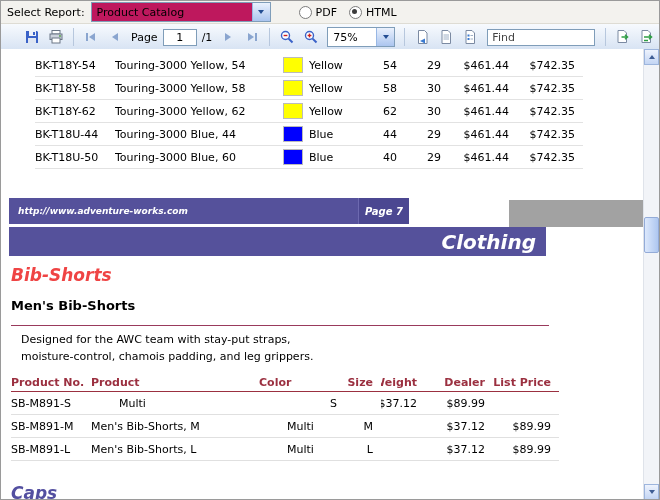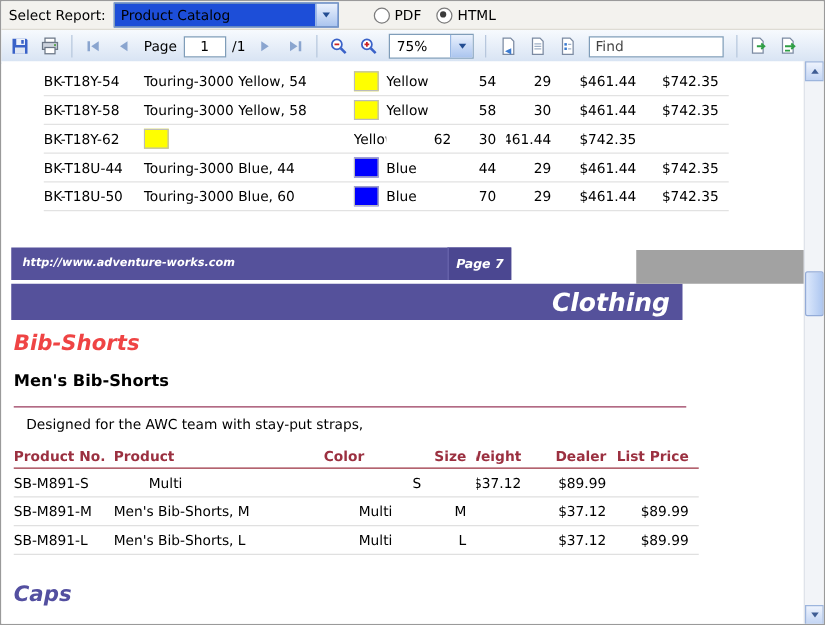--- a/index.html
+++ b/index.html
@@ -4,30 +4,30 @@
 <style>
   html,body{margin:0;padding:0;}
   body{
     width:660px;height:500px;position:relative;overflow:hidden;background:#fff;
     font-family:"DejaVu Sans","Liberation Sans",sans-serif;font-size:11px;color:#000;
     box-sizing:border-box;border:1px solid #9a9a9a;
   }
   
   .select-bar{height:22px;background:#f3f2ee;border-bottom:1px solid #dedcd4;display:flex;align-items:center;padding:0 6px;}
   .lbl{margin-right:6px;white-space:nowrap;}
-  .combo{display:flex;width:178px;height:18px;border:1px solid #7f9db9;background:#1d4ed8;align-items:center;}
+  .combo{display:flex;width:178px;height:18px;border:1px solid #7f9db9;background:#be185d;align-items:center;}
   .combo-val{flex:1;padding:0 5px;white-space:nowrap;overflow:hidden;}
   .combo-arrow{width:17px;height:100%;background:linear-gradient(#eaf1fd,#abc5ef);border-left:1px solid #98b7e4;display:flex;align-items:center;justify-content:center;}
   .tri-down{width:0;height:0;border-left:3px solid transparent;border-right:3px solid transparent;border-top:4px solid #234d92;}
   .radio-group{display:flex;align-items:center;margin-left:28px;}
   .radio{width:11px;height:11px;border:1px solid #7c7c7c;border-radius:50%;background:#fff;position:relative;margin-right:4px;flex:none;}
   .radio.checked::after{content:"";position:absolute;left:2px;top:2px;width:5px;height:5px;border-radius:50%;background:#3c3c3c;}
   .radio-label{margin-right:12px;}
   
-  .toolbar{height:26px;background:linear-gradient(#f7fafe,#d7e3f3);border-bottom:1px solid #9db5d3;display:flex;align-items:center;padding:0 4px;gap:2px;}
+  .toolbar{height:26px;background:linear-gradient(#f7fafe,#d7e3f3);border-bottom:1px solid #9db5d3;display:flex;align-items:center;padding:0 20px;gap:2px;}
   .tb-btn{width:22px;height:20px;display:flex;align-items:center;justify-content:center;flex:none;}
   .sep{width:1px;height:18px;background:#b7c7dd;margin:0 4px;flex:none;}
   .tb-text{margin:0 3px;white-space:nowrap;}
   .page-input{width:34px;height:17px;border:1px solid #7f9db9;text-align:center;font-size:11px;font-family:inherit;box-sizing:border-box;}
   .zoom-combo{display:flex;width:66px;height:18px;border:1px solid #7f9db9;background:#fff;align-items:center;margin:0 3px;flex:none;}
   .find-input{width:108px;height:17px;border:1px solid #7f9db9;padding:0 4px;font-size:11px;font-family:inherit;margin:0 4px;box-sizing:border-box;}
   .find-input::placeholder{color:#444;}
   
   .viewport{position:absolute;left:0;top:48px;width:643px;height:451px;background:#fff;overflow:hidden;}
   .trow{display:grid;grid-template-columns:80px 168px 26px 60px 36px 44px 68px 66px;margin-left:10px;width:548px;border-bottom:1px solid #e2e2e2;}
@@ -206,20 +206,21 @@
           <span class="swatch" style="background: rgb(255, 255, 0);"></span>
         </div>
       <div class="cell">Yellow</div>
       <div class="cell r">58</div>
       <div class="cell r">30</div>
       <div class="cell r">$461.44</div>
       <div class="cell r">$742.35</div>
     </div>
     <div class="trow">
       <div class="cell">BK-T18Y-62</div>
+      <div class="cell">Touring-3000 Yellow, 62</div>
       <div class="cell">
           <span class="swatch" style="background: rgb(255, 255, 0);"></span>
         </div>
       <div class="cell">Yellow</div>
       <div class="cell r">62</div>
       <div class="cell r">30</div>
       <div class="cell r">$461.44</div>
       <div class="cell r">$742.35</div>
     </div>
     <div class="trow">
@@ -234,21 +235,21 @@
       <div class="cell r">$461.44</div>
       <div class="cell r">$742.35</div>
     </div>
     <div class="trow">
       <div class="cell">BK-T18U-50</div>
       <div class="cell">Touring-3000 Blue, 60</div>
       <div class="cell">
           <span class="swatch" style="background: rgb(0, 0, 255);"></span>
         </div>
       <div class="cell">Blue</div>
-      <div class="cell r">70</div>
+      <div class="cell r">40</div>
       <div class="cell r">29</div>
       <div class="cell r">$461.44</div>
       <div class="cell r">$742.35</div>
     </div>
   </div>
 
   <div class="footer-band">
     <div class="footer-bar" style="background: rgb(85, 81, 155);">
       <span class="footer-url">http://www.adventure-works.com</span>
       <span class="footer-page" style="background: rgb(75, 71, 145);">Page 7</span>
@@ -258,20 +259,21 @@
 
   <div class="clothing-bar" style="background: rgb(85, 81, 155);">
     <span>Clothing</span>
   </div>
 
   <div class="bib-title" style="color: #ef4444;">Bib-Shorts</div>
   <div class="prod-title">Men's Bib-Shorts</div>
   <div class="rule"></div>
   <div class="desc">
     <div>Designed for the AWC team with stay-put straps,</div>
+    <div>moisture-control, chamois padding, and leg grippers.</div>
   </div>
 
   <div class="thead" style="color: rgb(155, 48, 64);">
     <div class="cell">Product No.</div>
     <div class="cell">Product</div>
     <div class="cell">Color</div>
     <div class="cell r">Size</div>
     <div class="cell r">Weight</div>
     <div class="cell r">Dealer</div>
     <div class="cell r">List Price</div>

